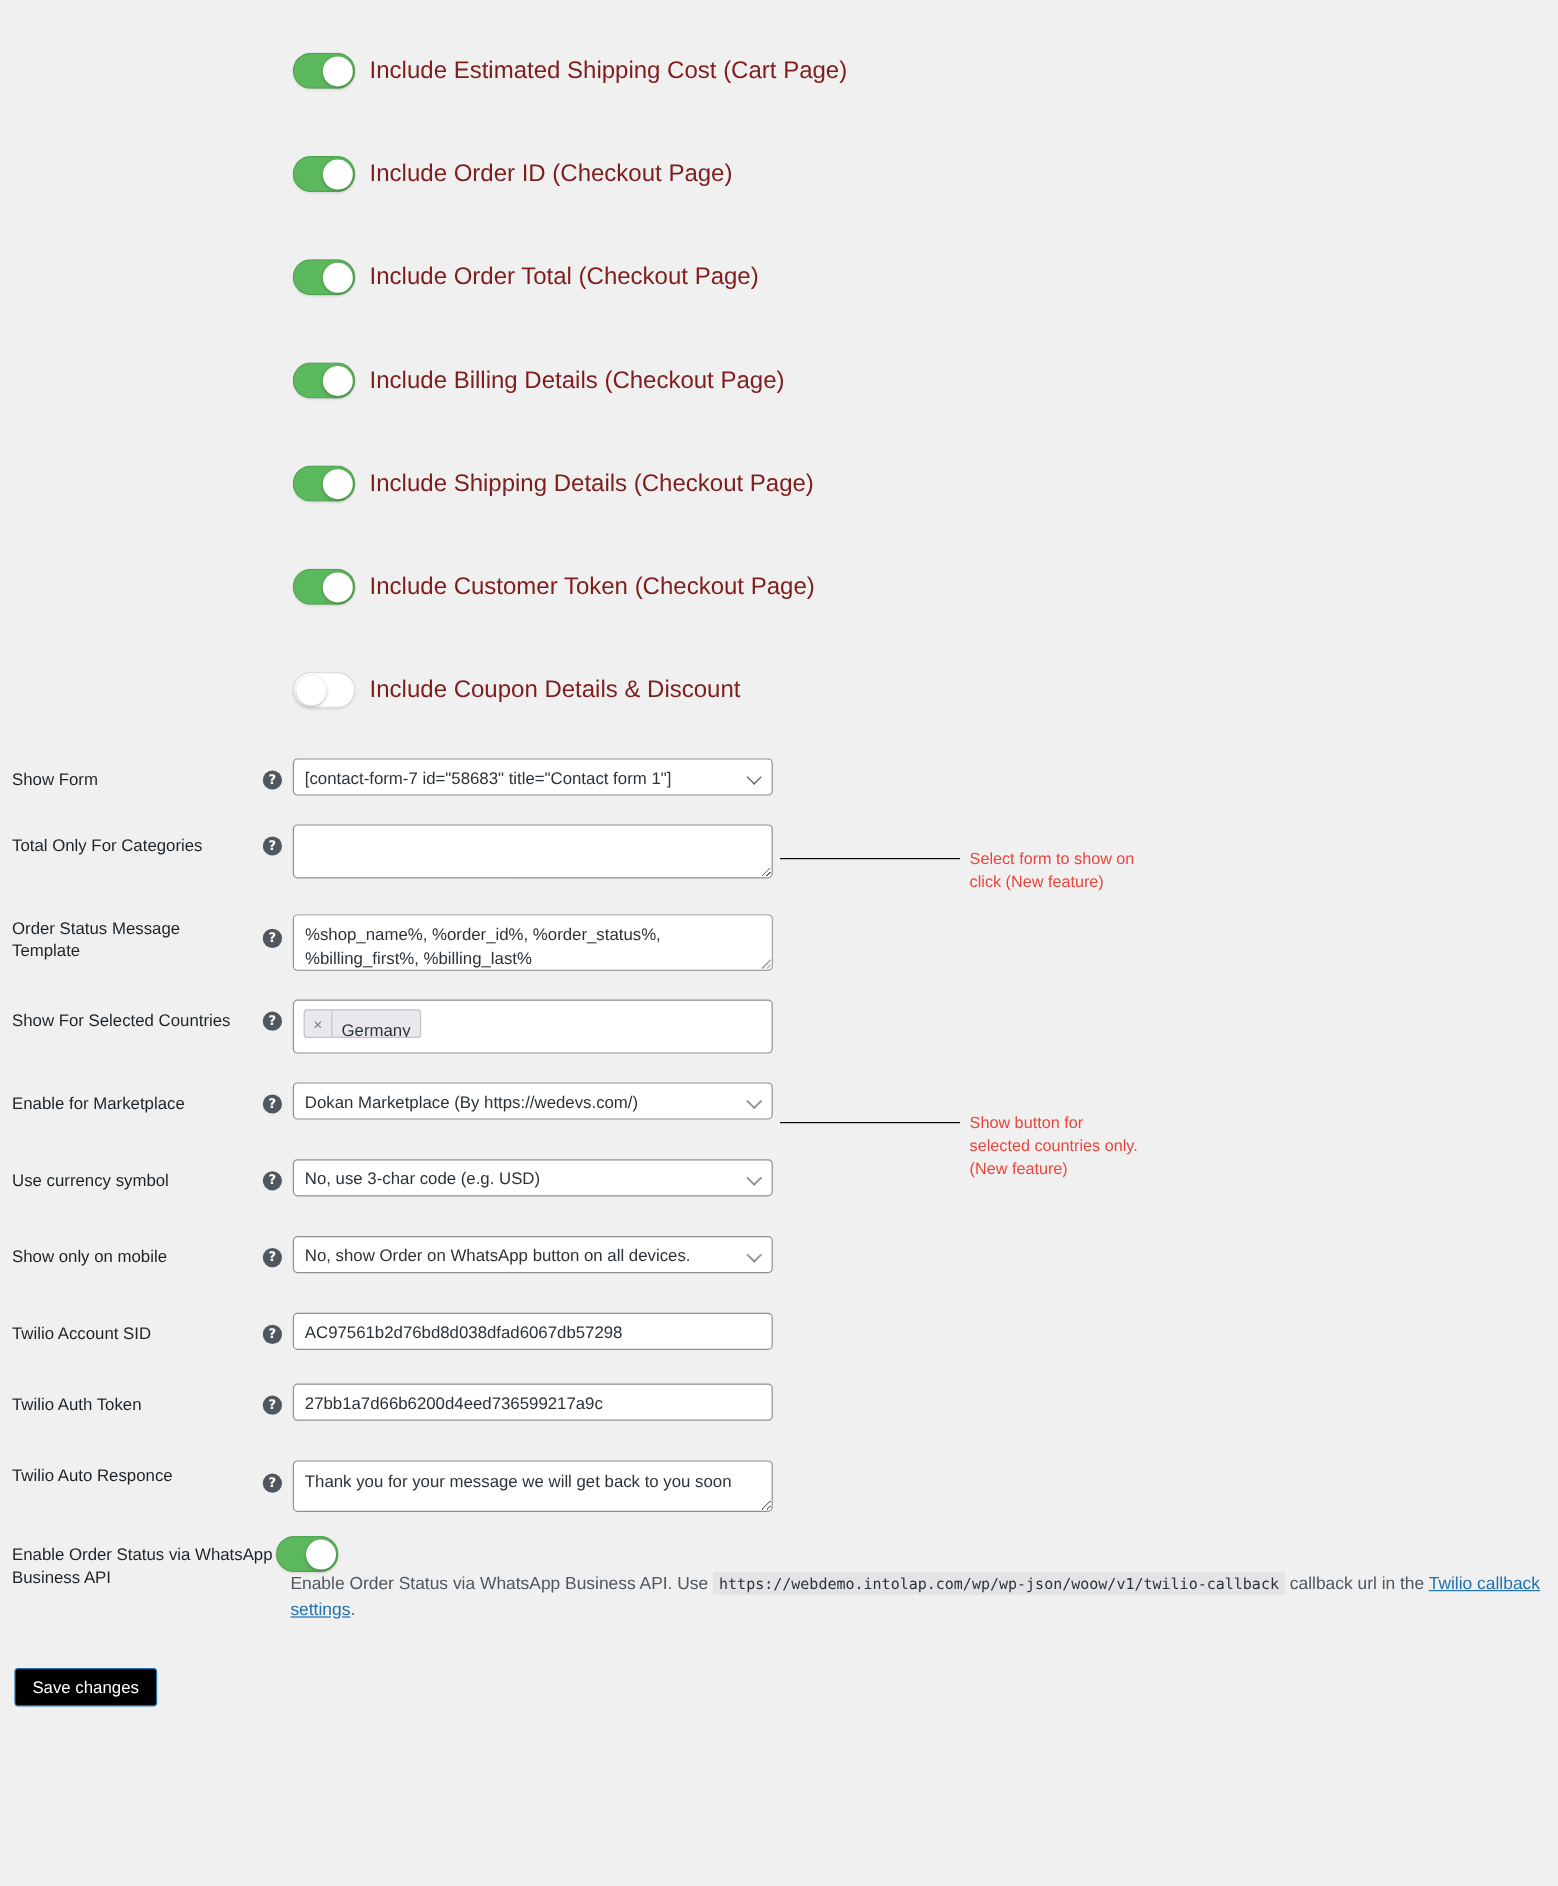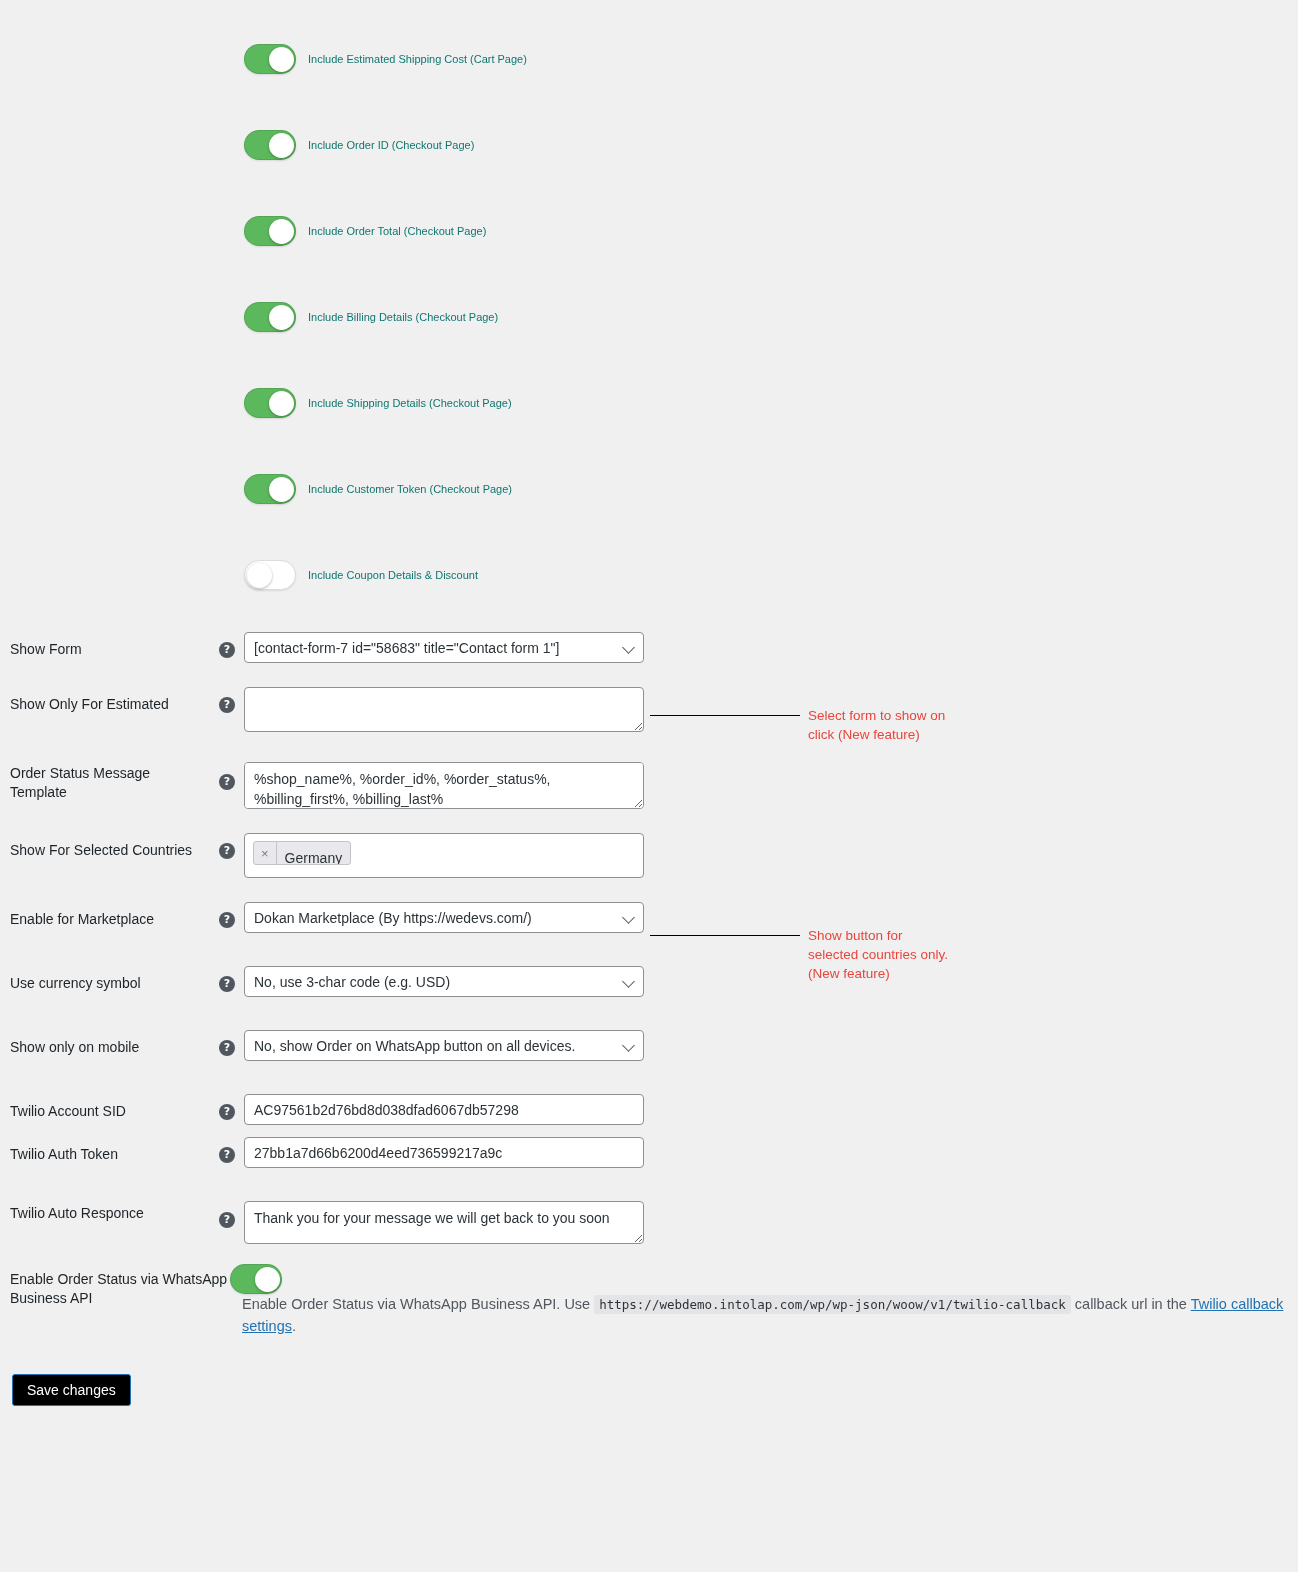--- a/index.html
+++ b/index.html
@@ -42,22 +42,22 @@
     width: 25px; height: 25px;
     border-radius: 50%;
     background: #ffffff;
     box-shadow: 0 1px 3px rgba(0,0,0,0.28);
   }
   .switch.on  .knob { left: 24px; }
   .switch.off .knob { left: 2px; }
 
   .toggle-label {
     margin-left: 12px;
-    font-size: 11px;
-    color: #0f766e;
+    font-size: 20px;
+    color: #7f1d1d;
     white-space: nowrap;
   }
 
   
   .field-row {
     display: flex;
     align-items: flex-start;
     position: relative;
     margin-bottom: 10px;
   }
@@ -307,21 +307,21 @@
       <div class="select-wrap">
         <select class="ctl-select">
           <option>[contact-form-7 id="58683" title="Contact form 1"]</option>
         </select>
         <span class="chev"></span>
       </div>
     </div>
   </div>
 
   <div class="field-row" style="margin-bottom:24px;">
-    <div class="field-label">Show Only For Estimated</div>
+    <div class="field-label">Total Only For Categories</div>
     <div class="help">
         <span class="help-icon">?</span>
       </div>
     <div class="control">
       <textarea class="ctl-textarea h-empty" style=""></textarea>
     </div>
   </div>
 
   <div class="field-row" style="margin-bottom:24px;">
     <div class="field-label">Order Status Message Template</div>
@@ -386,21 +386,21 @@
     <div class="control">
       <div class="select-wrap">
         <select class="ctl-select">
           <option>No, show Order on WhatsApp button on all devices.</option>
         </select>
         <span class="chev"></span>
       </div>
     </div>
   </div>
 
-  <div class="field-row" style="margin-bottom:12px;">
+  <div class="field-row" style="margin-bottom:28px;">
     <div class="field-label">Twilio Account SID</div>
     <div class="help">
         <span class="help-icon">?</span>
       </div>
     <div class="control">
       <input class="ctl-input" type="text" value="AC97561b2d76bd8d038dfad6067db57298" style="">
     </div>
   </div>
 
   <div class="field-row" style="margin-bottom:28px;">

